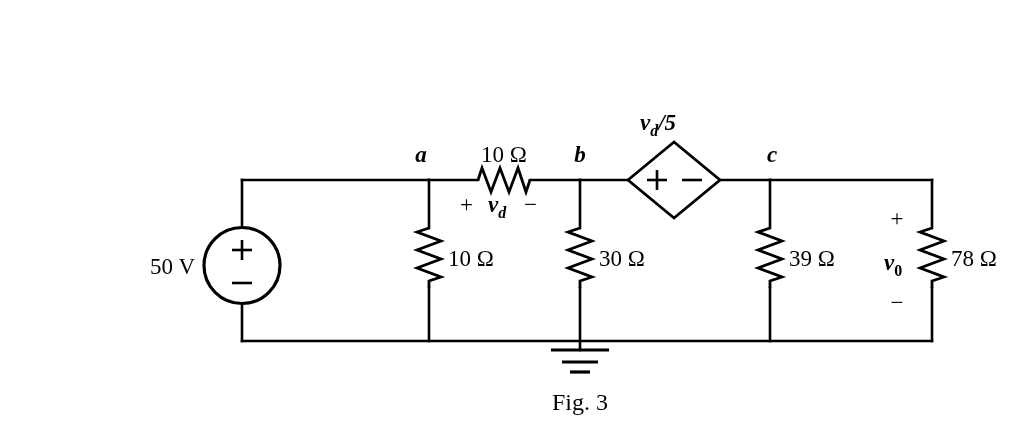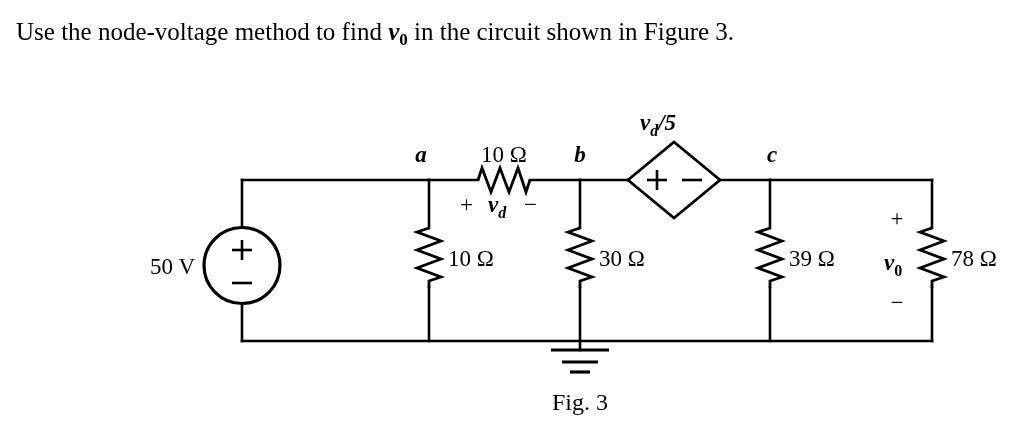--- a/index.html
+++ b/index.html
@@ -115,25 +115,20 @@
     stroke: #000000;
     stroke-width: 2.6;
     stroke-linecap: butt;
   }
 </style>
 </head>
 <body>
 
 <div id="page">
 
-  <div id="problem-statement">
-    <span>Use the node-voltage method to find</span>
-    <span class="var-italic"><span>v</span><span class="sub">0</span></span>
-    <span>in the circuit shown in Figure 3.</span>
-  </div>
 
   <svg id="circuit-figure" viewBox="0 0 1014 367" width="1014" height="367">
 
     <path class="wire" d="M 242 100 L 429 100"></path>
 
     <path class="wire" d="M 429 100 L 478 100"></path>
 
     <path class="wire" d="M 530 100 L 580 100"></path>
 
     <path class="wire" d="M 580 100 L 628 100"></path>

